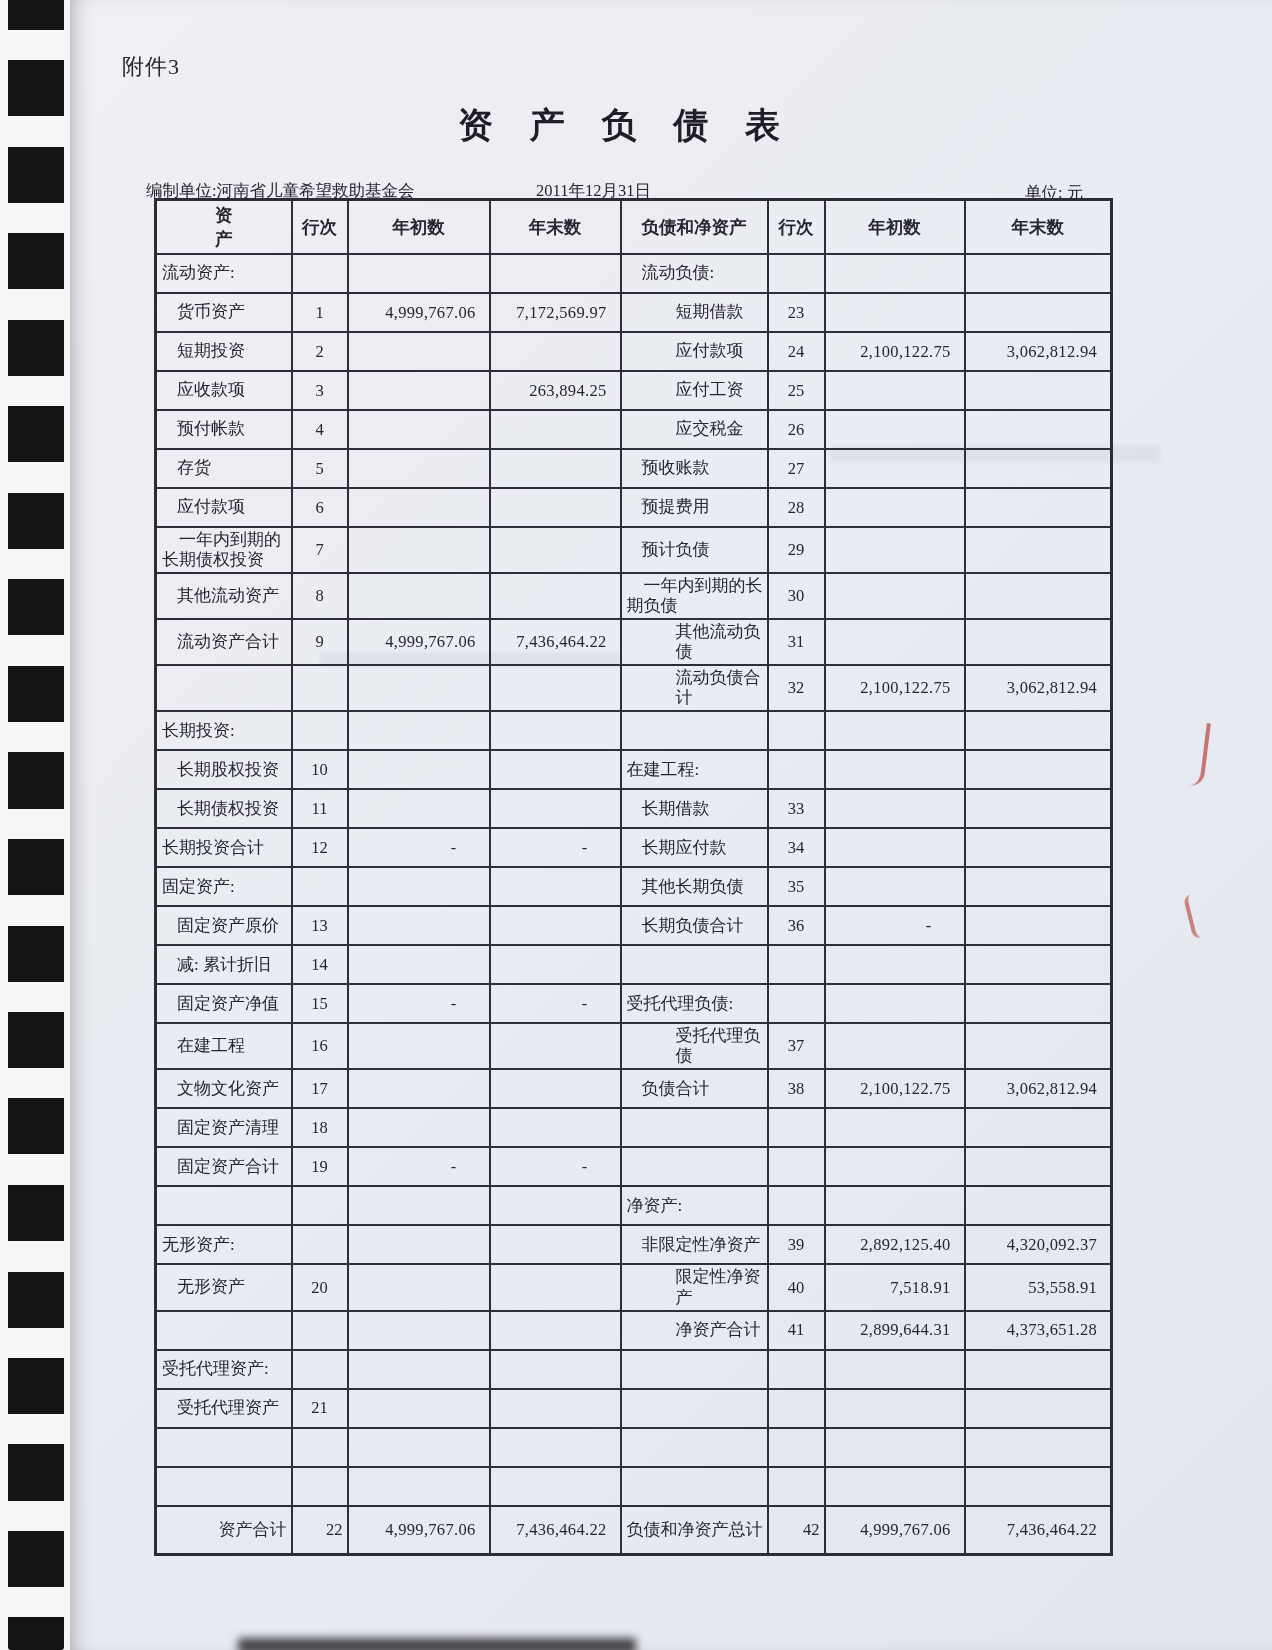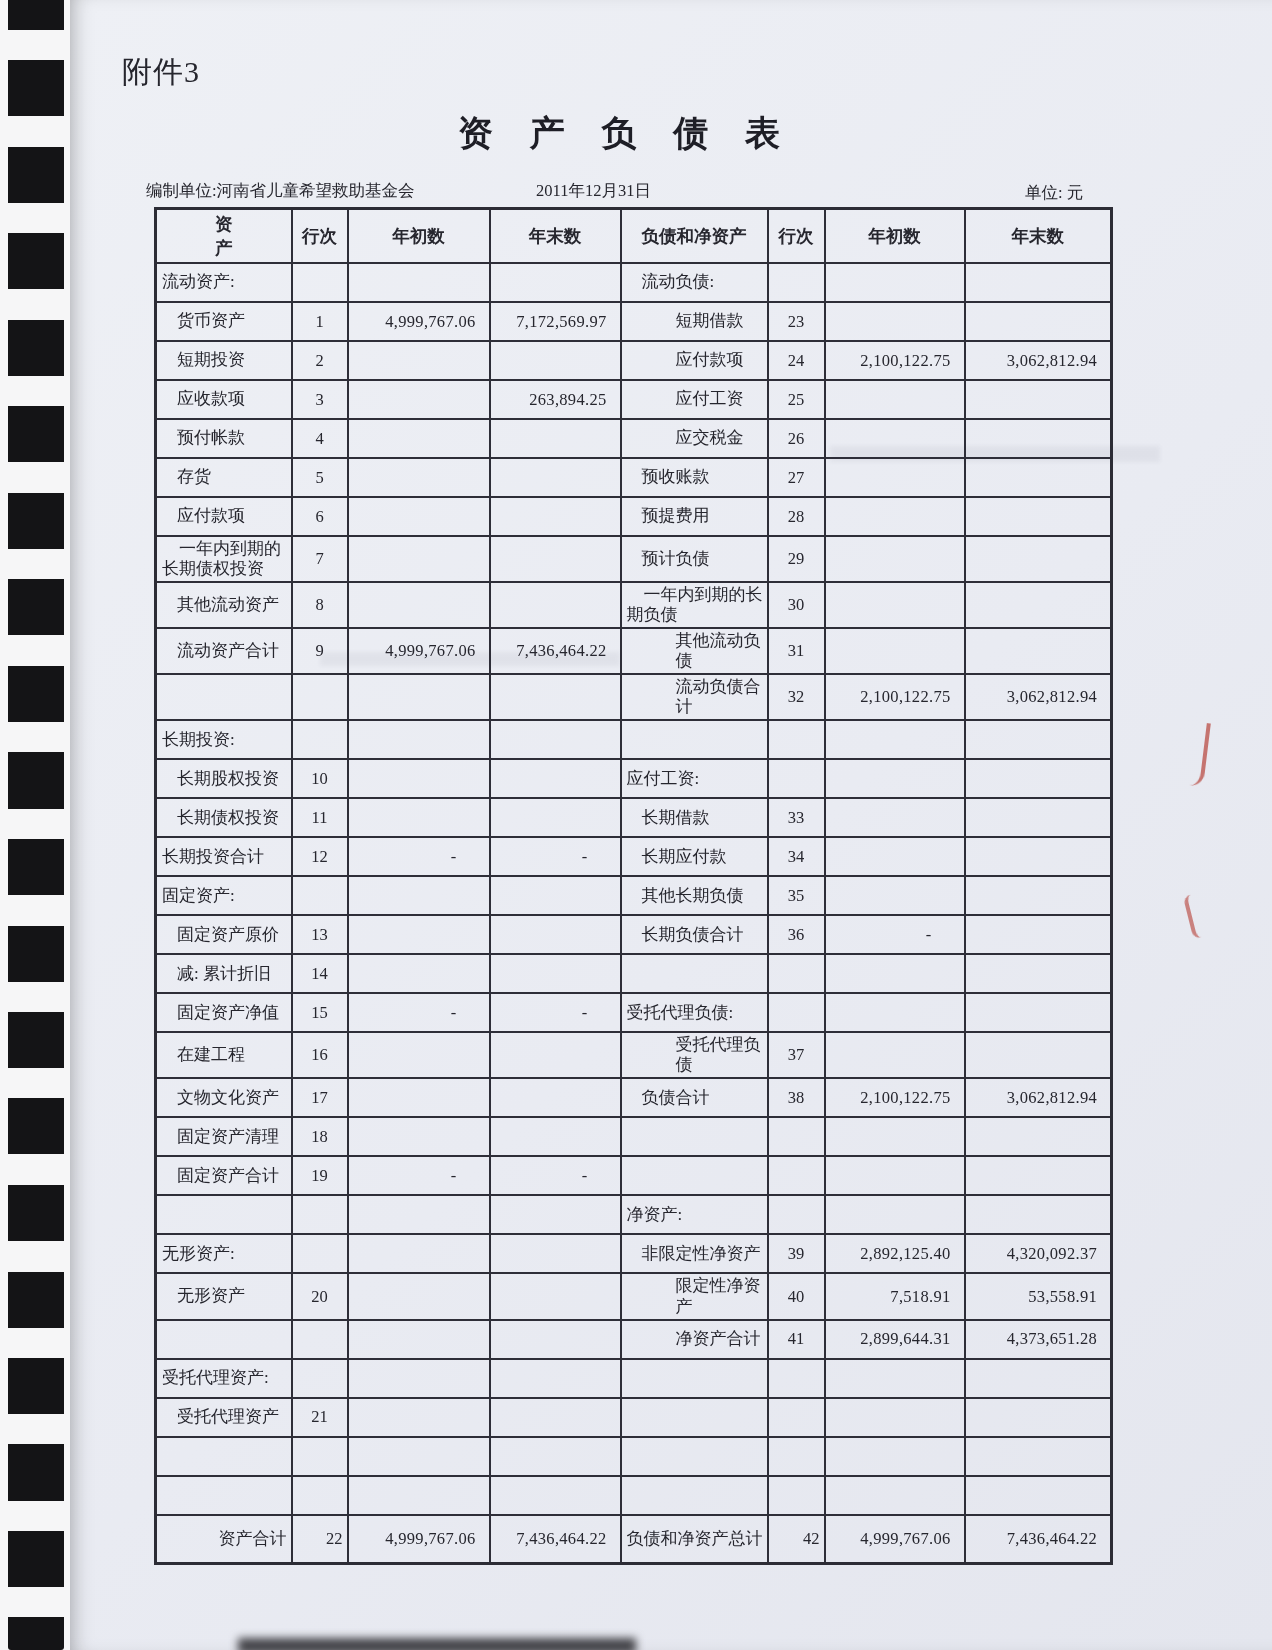--- a/index.html
+++ b/index.html
@@ -15,31 +15,31 @@
     background:repeating-linear-gradient(180deg,#141416 0px,#141416 56px,rgba(0,0,0,0) 56px,rgba(0,0,0,0) 86.5px);
     border-radius:3px;
   }
   
   .page{
     position:absolute;left:70px;top:0;right:0;bottom:0;
     background:linear-gradient(135deg,#eef0f5 0%,#e9ebf2 55%,#e4e6ee 100%);
     box-shadow:inset 14px 0 22px -14px rgba(0,0,0,.35);
     color:#26262e;
   }
-  .attachment{position:absolute;left:52px;top:52px;font-size:30px;letter-spacing:1px;}
+  .attachment{position:absolute;left:52px;top:52px;font-size:22px;letter-spacing:1px;}
   .title{
-    position:absolute;left:0;right:90px;top:98px;margin:12px;text-align:center;
+    position:absolute;left:0;right:90px;top:98px;margin:4px;text-align:center;
     font-size:35px;font-weight:700;letter-spacing:14px;color:#1e1e26;
   }
   .meta{position:absolute;left:0;top:180px;width:100%;font-size:16.5px;}
   .meta .prepared{position:absolute;left:76px;top:0;}
   .meta .rdate{position:absolute;left:466px;top:0;}
   .meta .unit{position:absolute;left:955px;top:2px;}
   table.sheet{
-    position:absolute;left:84px;top:207px;width:956px;
+    position:absolute;left:84px;top:198px;width:956px;
     border-collapse:collapse;table-layout:fixed;
     border:3px solid #2c2c35;
     font-size:17px;color:#26262e;
   }
   .sheet th,.sheet td{
     border:2px solid #2e2e38;overflow:hidden;
     font-weight:400;vertical-align:middle;
   }
   .sheet thead th{height:46px;font-size:17.5px;font-weight:700;text-align:center;padding:2px;}
   .sheet thead th.spread{padding:2px 22px;}
@@ -231,21 +231,21 @@
             <td class="lbl ind0"></td>
             <td class="ln"></td>
             <td class="num"></td>
             <td class="num"></td>
           </tr>
           <tr>
             <td class="lbl ind1">长期股权投资</td>
             <td class="ln">10</td>
             <td class="num"></td>
             <td class="num"></td>
-            <td class="lbl ind0">应付工资:</td>
+            <td class="lbl ind0">在建工程:</td>
             <td class="ln"></td>
             <td class="num"></td>
             <td class="num"></td>
           </tr>
           <tr>
             <td class="lbl ind1">长期债权投资</td>
             <td class="ln">11</td>
             <td class="num"></td>
             <td class="num"></td>
             <td class="lbl ind1">长期借款</td>

